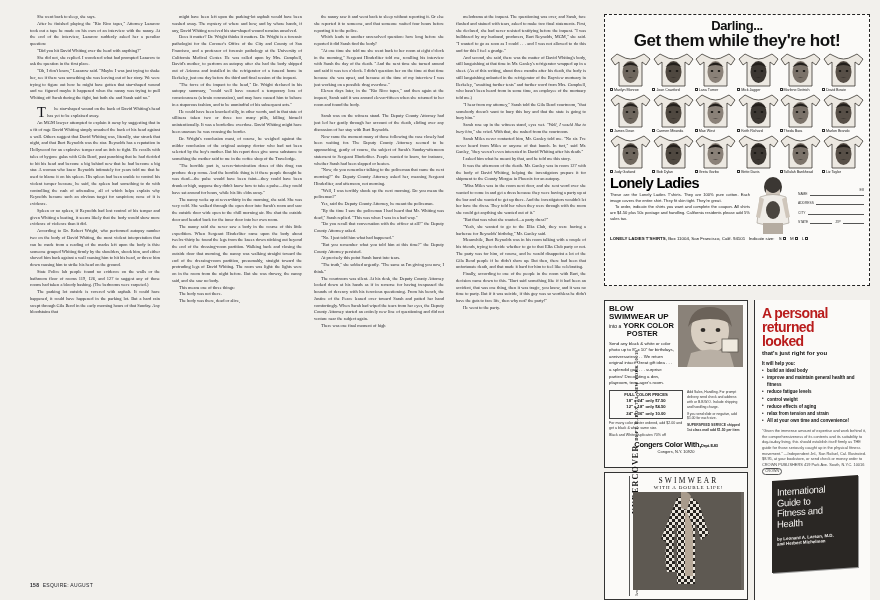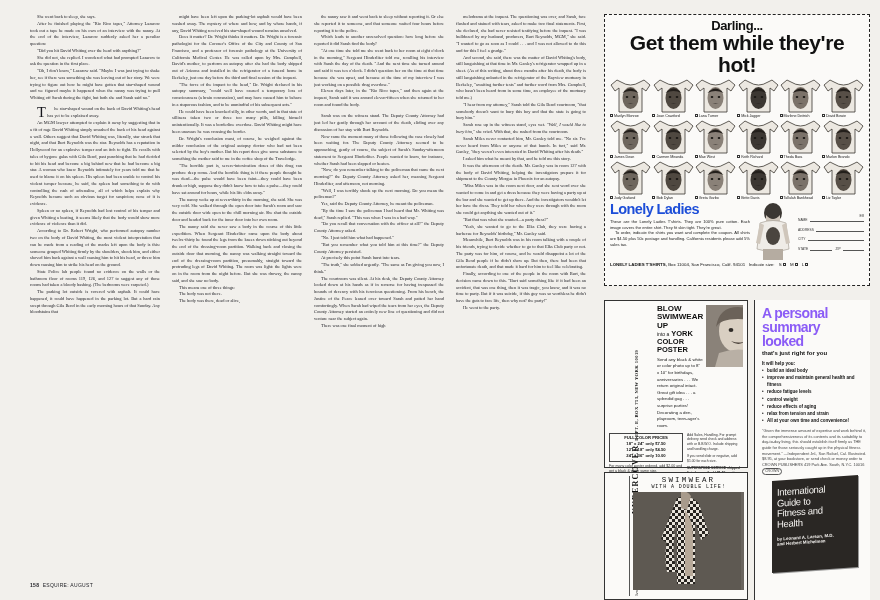--- a/index.html
+++ b/index.html
@@ -82,21 +82,21 @@
     padding: 4px 5px 3px 5px;
   }
   .ad-head {
     text-align: center;
     font-family: "Liberation Sans", sans-serif;
     font-weight: bold;
     color: #111;
     letter-spacing: -0.4px;
   }
   .ad-head .l1 { font-size: 13px; line-height: 1.0; display:block; }
-  .ad-head .l2 { font-size: 21px; line-height: 1.05; display:block; }
+  .ad-head .l2 { font-size: 17px; line-height: 1.05; display:block; }
 
   .shirt-grid {
     margin-top: 3px;
   }
   .shirt-row { display: flex; justify-content: space-between; }
   .shirt-cell { width: 41px; text-align: center; }
   .shirt { position: relative; width: 41px; height: 34px; margin: 0 auto; }
   .shirt svg { display: block; }
   .label-row {
     display: flex; justify-content: space-between;
@@ -113,21 +113,21 @@
   .cb { display: inline-block; width: 3px; height: 3px; border: 0.5px solid #333; margin-right: 1px; vertical-align: 0px; }
 
   .ll-block { display: flex; margin-top: 1px; }
   .ll-left { width: 140px; }
   .ll-title {
     font-family: "Liberation Sans", sans-serif;
     font-weight: bold;
     font-size: 14.5px;
     letter-spacing: -0.6px;
     line-height: 1;
-    color: #1d4ed8;
+    color: #000000;
   }
   .ll-copy {
     font-family: "Liberation Sans", sans-serif;
     font-size: 4.1px;
     line-height: 1.45;
     text-align: justify;
     color: #1a1a1a;
     margin-top: 2px;
   }
   .ll-copy p { margin: 0; }
@@ -158,32 +158,32 @@
 
   
   .blow-ad {
     position: absolute;
     left: 0; top: 286px;
     width: 144px; height: 168px;
     border: 1px solid #333;
     background: #fbfaf8;
     padding: 4px;
   }
-  .blow-top { display: flex; margin-left: 48px; }
+  .blow-top { display: flex; }
   .blow-txtcol { width: 70px; }
   .blow-h {
     font-family: "Liberation Sans", sans-serif;
     font-weight: bold;
     color: #111;
     line-height: 1.05;
   }
   .blow-h .b1 { font-size: 8px; display: block; }
   .blow-h .b2 { font-size: 8px; display: block; }
   .blow-h .b3 { font-size: 7.5px; display: block; }
-  .blow-h .b4 { font-size: 7.5px; display: block; }
+  .blow-h .b4 { font-size: 7.5px; display: block; text-align: center; }
   .blow-h .sm { font-size: 5px; font-weight: normal; }
   .blow-copy {
     font-family: "Liberation Sans", sans-serif;
     font-size: 4.4px;
     line-height: 1.5;
     color: #1a1a1a;
     margin-top: 3px;
   }
   .blow-photo {
     width: 68px; height: 62px;
@@ -257,21 +257,21 @@
     font-family: "Liberation Serif", serif;
   }
   .swim-brand {
     font-size: 8px; font-weight: bold; letter-spacing: 1.2px; color: #111;
   }
   .swim-addr { font-size: 4.6px; font-weight: bold; letter-spacing: 0.4px; color:#111; }
   .swim-cat { font-size: 4px; font-style: italic; color:#222; }
   .swim-main { flex: 1; padding-left: 3px; }
   .swim-title {
     text-align: center;
-    font-family: Liberation Mono, monospace;
+    font-family: Liberation Serif, serif;
     color: #111;
   }
   .swim-title .t1 { font-size: 7.5px; letter-spacing: 2.2px; display: block; }
   .swim-title .t2 { font-size: 5px; letter-spacing: 0.9px; display: block; }
   .swim-photo {
     margin-top: 2px;
     height: 98px;
     background: #6b6660;
     position: relative;
     overflow: hidden;
@@ -284,21 +284,21 @@
     width: 116px; height: 300px;
     background: #fbfaf8;
     border-left: 1.6px solid #333;
     padding: 6px 3px 0 7px;
   }
   .ex-h {
     font-family: "Liberation Sans", sans-serif;
     font-weight: bold;
     font-size: 14px;
     line-height: 1.0;
-    color: #8b5cf6;
+    color: #b91c1c;
     letter-spacing: -0.6px;
   }
   .ex-h span { display: block; }
   .ex-sub {
     font-family: "Liberation Sans", sans-serif;
     font-weight: bold;
     font-size: 6px;
     color: #111;
     margin-top: 2px;
   }
@@ -822,21 +822,21 @@
             <path d="M36 40 q-6 20 -2 40 l10 0 q-6 -22 -2 -38z" fill="url(#hound)"></path>
             <path d="M48 0 q6 -2 10 4 l-4 14 l-6 -2z" fill="#a89b8c"></path>
           </svg>
         </div>
       </div>
     </div>
 
     <div class="ex-ad">
       <div class="ex-h">
         <span>A personal</span>
-        <span>summary</span>
+        <span>returned</span>
         <span>looked</span>
       </div>
       <div class="ex-sub">that's just right for you</div>
       <div class="ex-lead">It will help you:</div>
       <ul class="ex-list" id="ex-list">
           <li>build an ideal body</li>
           <li>improve and maintain general health and fitness</li>
           <li>reduce fatigue levels</li>
           <li>control weight</li>
           <li>reduce effects of aging</li>

